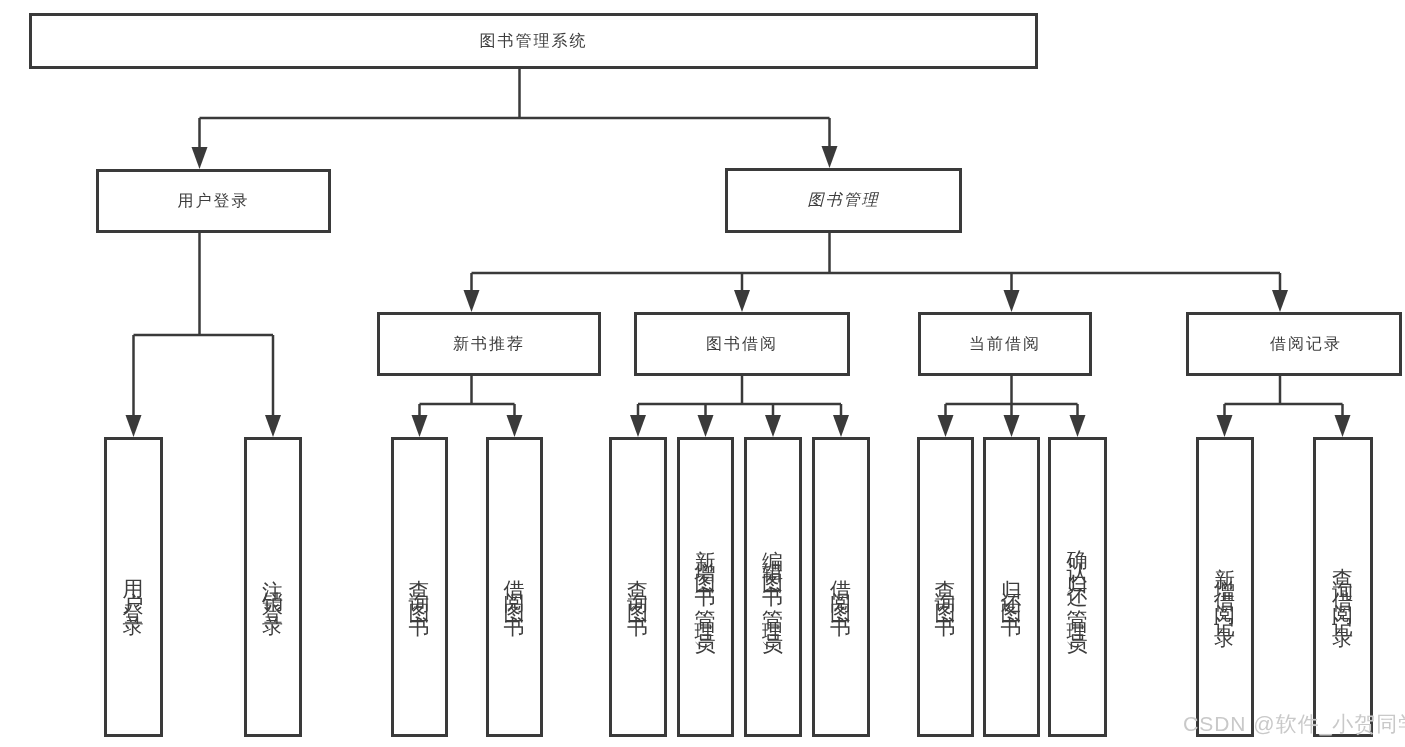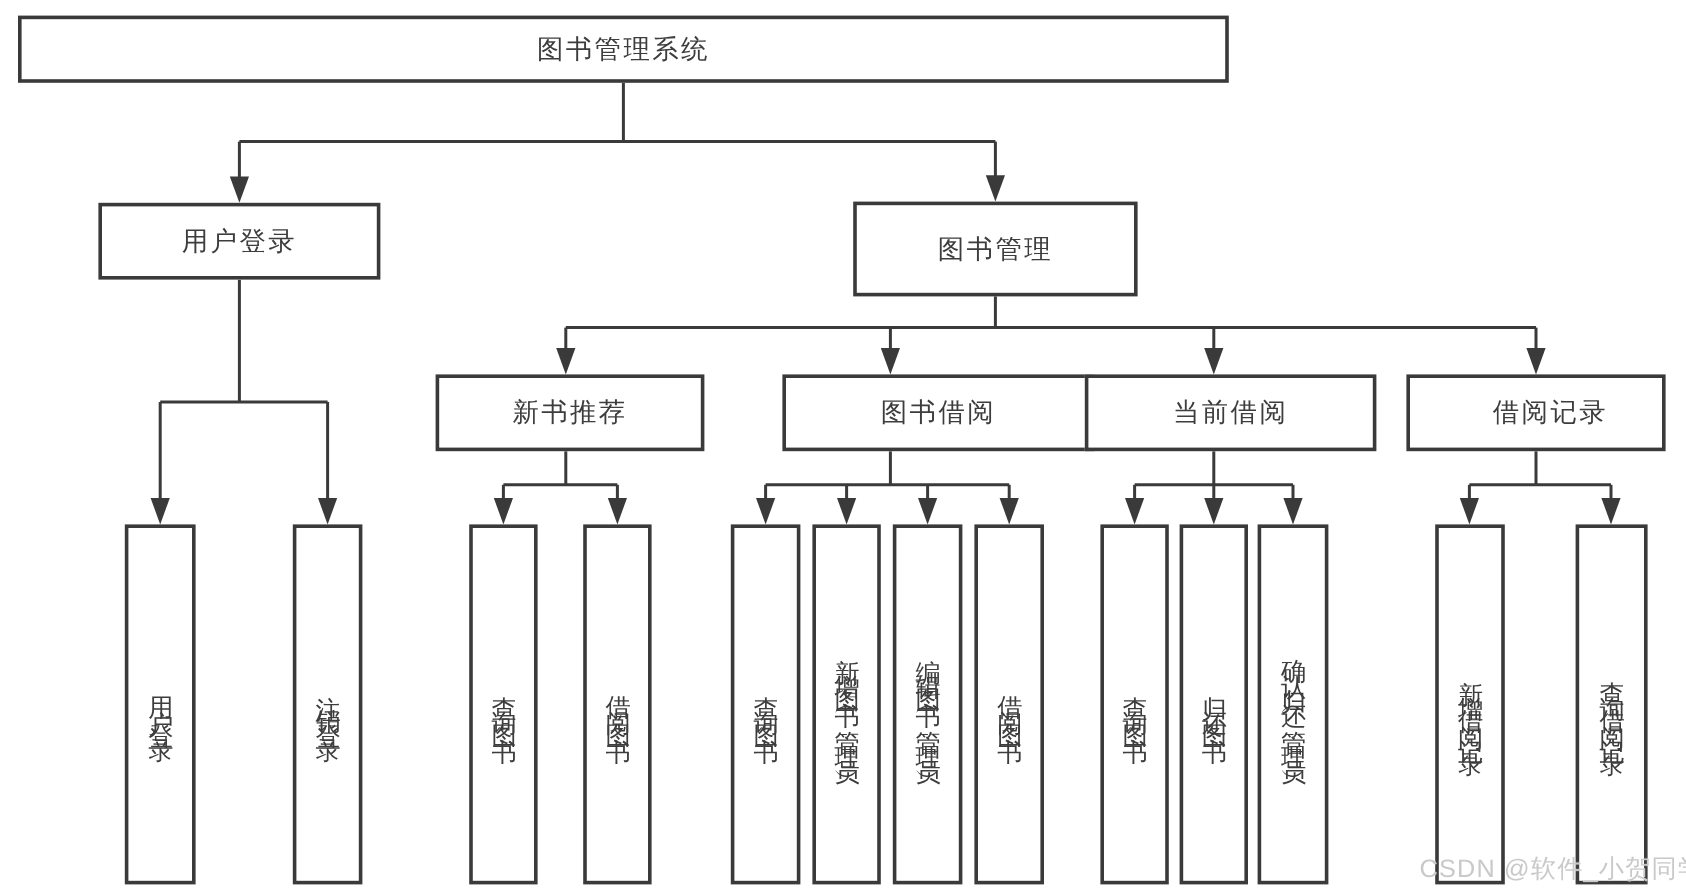--- a/index.html
+++ b/index.html
@@ -26,23 +26,24 @@
     box-sizing: border-box;
     border: 3px solid #3a3a3a;
     background: #ffffff;
     display: flex;
     align-items: center;
     justify-content: center;
     color: #3d3d3d;
     z-index: 2;
   }
   .hbox {
-    font-size: 22px;
+    font-size: 16px;
     letter-spacing: 2px;
     white-space: nowrap;
+    margin-left: 14px;
   }
   .vbox span {
     writing-mode: vertical-rl;
     text-orientation: mixed;
     font-size: 21px;
     letter-spacing: 12px;
     line-height: 1;
     white-space: nowrap;
   }
   .watermark {
@@ -125,25 +126,25 @@
       <polygon points="1003.5,415 1019.5,415 1011.5,437"></polygon>
       <polygon points="1069.5,415 1085.5,415 1077.5,437"></polygon>
       <polygon points="1216.5,415 1232.5,415 1224.5,437"></polygon>
       <polygon points="1334.5,415 1350.5,415 1342.5,437"></polygon>
     </g>
   </svg>
 
   <div class="node hbox" style="left:15px; top:13px; width:1009px; height:56px;">图书管理系统</div>
 
   <div class="node hbox" style="left:82px; top:169px; width:235px; height:64px;">用户登录</div>
-  <div class="node hbox" style="left:711px; top:168px; width:237px; height:79px;">图书管理</div>
+  <div class="node hbox" style="left:711px; top:168px; width:237px; height:65px;font-style:italic;">图书管理</div>
 
   <div class="node hbox" style="left:363px; top:312px; width:224px; height:64px;">新书推荐</div>
-  <div class="node hbox" style="left:652px; top:312px; width:260px; height:64px;">图书借阅</div>
-  <div class="node hbox" style="left:904px; top:312px; width:243px; height:64px;">当前借阅</div>
+  <div class="node hbox" style="left:620px; top:312px; width:216px; height:64px;">图书借阅</div>
+  <div class="node hbox" style="left:904px; top:312px; width:174px; height:64px;">当前借阅</div>
   <div class="node hbox" style="left:1172px; top:312px; width:216px; height:64px;padding-left:24px;">借阅记录</div>
 
   <div class="node vbox" style="left:104px; top:437px; width:59px; height:300px;">
     <span>用户登录</span>
   </div>
   <div class="node vbox" style="left:244px; top:437px; width:58px; height:300px;">
     <span>注销登录</span>
   </div>
 
   <div class="node vbox" style="left:391px; top:437px; width:57px; height:300px;">

